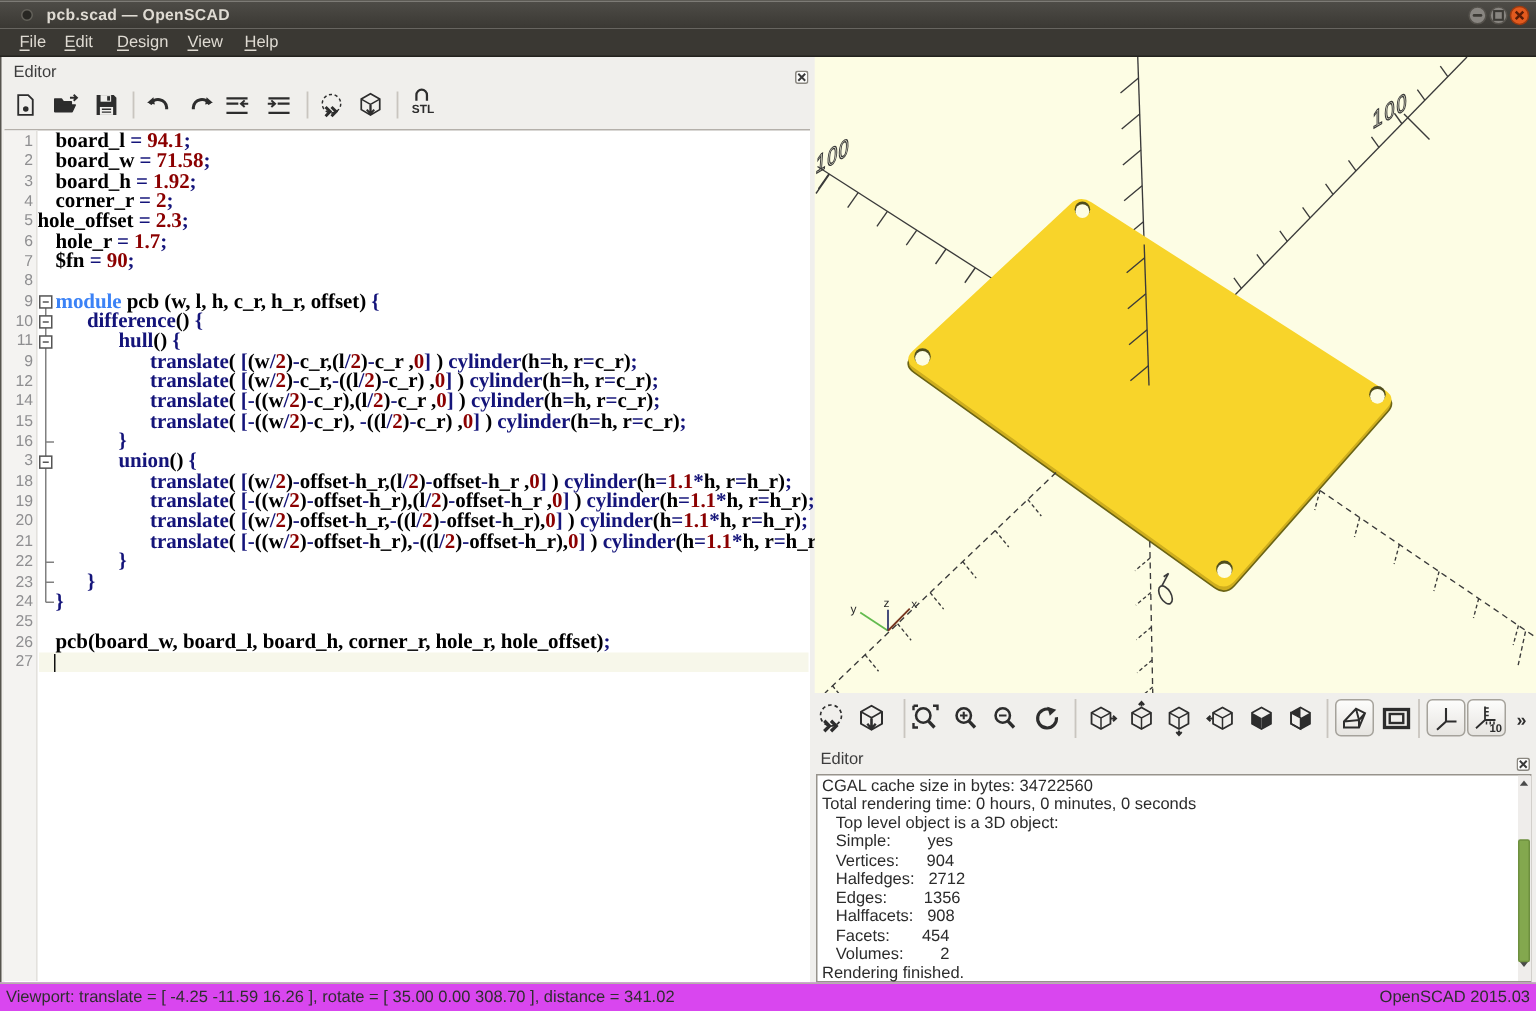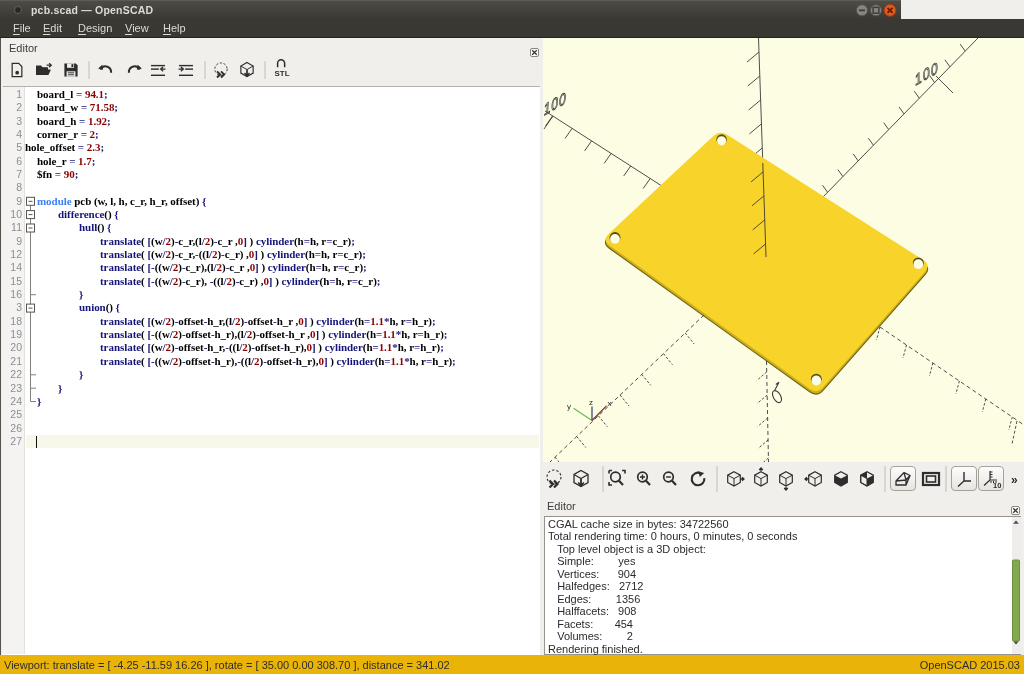--- a/index.html
+++ b/index.html
@@ -1,41 +1,41 @@
 <!DOCTYPE html>
 <html><head><meta charset="utf-8"><style>
 *{margin:0;padding:0;box-sizing:border-box}
 html,body{width:1024px;height:674px;overflow:hidden;background:#f0efec;font-family:"Liberation Sans",sans-serif;position:relative}
 .abs{position:absolute}
-#titlebar{position:absolute;left:0;top:0;width:901px;height:19px;background:linear-gradient(#4e4c47,#3a3833);border-top:1px solid #5d5b55}
+#titlebar{position:absolute;left:0;top:0;width:1024px;height:19px;background:linear-gradient(#4e4c47,#3a3833);border-top:1px solid #5d5b55}
 #title{position:absolute;left:31px;top:3px;font-size:10.5px;font-weight:bold;color:#dfdbd3;letter-spacing:0.2px}
 #appdot{position:absolute;left:14px;top:5px;width:8px;height:8px;border-radius:50%;background:#282723;border:1.5px solid #63615a}
 #menubar{position:absolute;left:0;top:19px;width:1024px;height:19px;background:#3a3833;border-bottom:1px solid #23221e}
 #menubar span{position:absolute;top:3px;font-size:11px;color:#dfdbd3}
 #menubar u{text-decoration-thickness:1px;text-underline-offset:2px}
 #leftpanel{position:absolute;left:0;top:38px;width:543px;height:617px;background:#f0efec;border-left:1px solid #56544e}
 #edlabel{position:absolute;left:8px;top:4px;font-size:11px;color:#3c3c3c}
 #edclose{position:absolute;left:529px;top:5px}
 #edbox{position:absolute;left:2px;top:48px;width:537px;height:569px;background:#ffffff;border-top:1px solid #b4b0aa}
 #lncol{position:absolute;left:0;top:0;width:22px;height:567px;background:#f4f3f1;border-right:1px solid #e3e1dd}
 .ln{position:absolute;width:19px;text-align:right;font-size:10.5px;color:#8e8e90;line-height:13.35px;font-family:"Liberation Sans",sans-serif}
-.cl{position:absolute;white-space:pre;font-family:"Liberation Serif",serif;font-size:11px;font-weight:bold;line-height:13.35px;color:#000;letter-spacing:-0.05px}
+.cl{position:absolute;white-space:pre;font-family:"Liberation Serif",serif;font-size:14px;font-weight:bold;line-height:13.35px;color:#000;letter-spacing:-0.05px}
 .cl .o{color:#14147a}
 .cl .n{color:#8b0000}
 .cl .k{color:#3b82f6}
 .cl .b{color:#14147a}
 #curline{position:absolute;left:23px;top:347.90px;width:513px;height:13.35px;background:#f7f7ea}
 #caret{position:absolute;left:33px;top:348.90px;width:1.4px;height:12px;background:#111}
 #vtoolbar{position:absolute;left:543px;top:462px;width:481px;height:35px;background:#f0efec}
 #condock{position:absolute;left:543px;top:497px;width:481px;height:158px;background:#f0efec}
 #conlabel{position:absolute;left:4px;top:3px;font-size:11px;color:#3c3c3c}
 #conclose{position:absolute;left:468px;top:4px}
 #conbox{position:absolute;left:1px;top:19px;width:477px;height:139px;background:#fff;border:1px solid #97938c}
 #context{position:absolute;left:3px;top:1px;font-size:11px;line-height:12.47px;color:#2b2b2b;white-space:pre}
-#statusbar{position:absolute;left:0;top:655px;width:1024px;height:19px;background:#eab308;border-top:1px solid #b5b1ab}
+#statusbar{position:absolute;left:0;top:655px;width:1024px;height:19px;background:#d946ef;border-top:1px solid #b5b1ab}
 #stl{position:absolute;left:4px;top:3px;font-size:11px;color:#2e2e2e}
 #str{position:absolute;right:4px;top:3px;font-size:11px;color:#2e2e2e}
 </style></head><body>
 <div id="titlebar">
     <div id="appdot"></div>
     <div id="title">pcb.scad — OpenSCAD</div>
     <svg class="abs" style="right:3px;top:2px" width="62" height="15" viewBox="0 0 62 15">
 <circle cx="26" cy="7.3" r="5.6" fill="#888580" stroke="#55524c" stroke-width="1"></circle>
 <rect x="22.8" y="6.4" width="6.4" height="1.8" rx="0.9" fill="#3c3a35"></rect>
 <circle cx="40" cy="7.3" r="5.6" fill="#888580" stroke="#55524c" stroke-width="1"></circle>
@@ -160,20 +160,21 @@
 <div class="ln" style="top:267.80px">21</div>
 <div class="cl" style="top:267.80px;left:97px"><span class="b">translate</span>( <span class="o">[</span><span class="o">-</span>((w<span class="o">/</span><span class="n">2</span>)<span class="o">-</span>offset<span class="o">-</span>h_r),<span class="o">-</span>((l<span class="o">/</span><span class="n">2</span>)<span class="o">-</span>offset<span class="o">-</span>h_r),<span class="n">0</span><span class="o">]</span> ) <span class="b">cylinder</span>(h<span class="o">=</span><span class="n">1.1</span><span class="o">*</span>h, r<span class="o">=</span>h_r)<span class="o">;</span></div>
 <div class="ln" style="top:281.15px">22</div>
 <div class="cl" style="top:281.15px;left:76px"><span class="o">}</span></div>
 <div class="ln" style="top:294.50px">23</div>
 <div class="cl" style="top:294.50px;left:55px"><span class="o">}</span></div>
 <div class="ln" style="top:307.85px">24</div>
 <div class="cl" style="top:307.85px;left:34px"><span class="o">}</span></div>
 <div class="ln" style="top:321.20px">25</div>
 <div class="ln" style="top:334.55px">26</div>
+<div class="cl" style="top:334.55px;left:34px">pcb(board_w, board_l, board_h, corner_r, hole_r, hole_offset)<span class="o">;</span></div>
 <div class="ln" style="top:347.90px">27</div>
 <svg class="abs" style="left:0;top:0" width="543" height="616" viewBox="0 0 543 616">
         <line x1="27.5" y1="118.3" x2="27.5" y2="314.5" stroke="#808080" stroke-width="1"></line>
         <line x1="27.5" y1="207.7" x2="33" y2="207.7" stroke="#808080" stroke-width="1"></line>
         <line x1="27.5" y1="287.8" x2="33" y2="287.8" stroke="#808080" stroke-width="1"></line>
         <line x1="27.5" y1="301.2" x2="33" y2="301.2" stroke="#808080" stroke-width="1"></line>
         <line x1="27.5" y1="314.5" x2="33" y2="314.5" stroke="#808080" stroke-width="1"></line>
         <rect x="23.5" y="110.3" width="8" height="8" fill="#fff" stroke="#555" stroke-width="1"></rect>
         <line x1="25.5" y1="114.3" x2="29.5" y2="114.3" stroke="#555" stroke-width="1"></line>
         <rect x="23.5" y="123.6" width="8" height="8" fill="#fff" stroke="#555" stroke-width="1"></rect>

